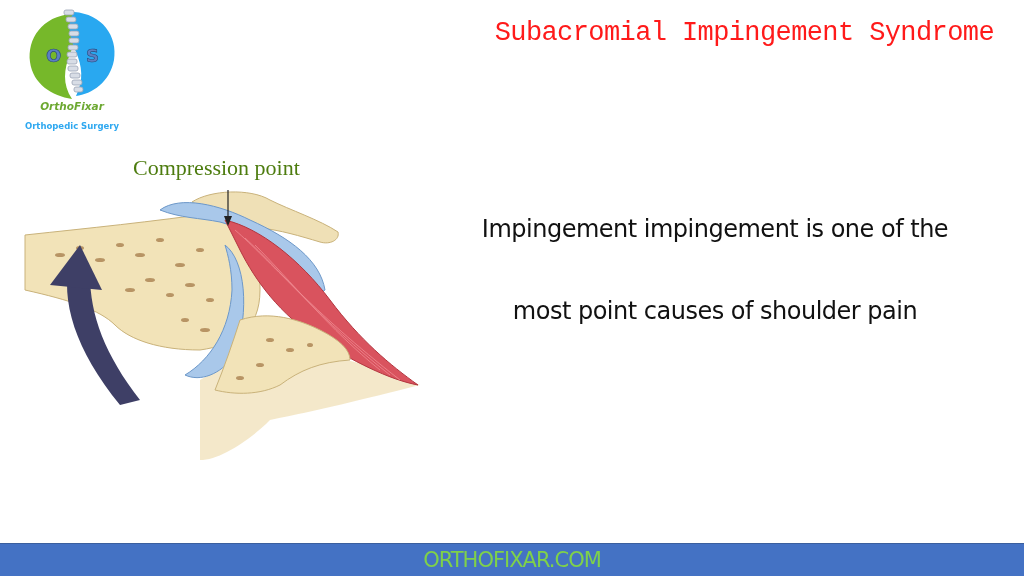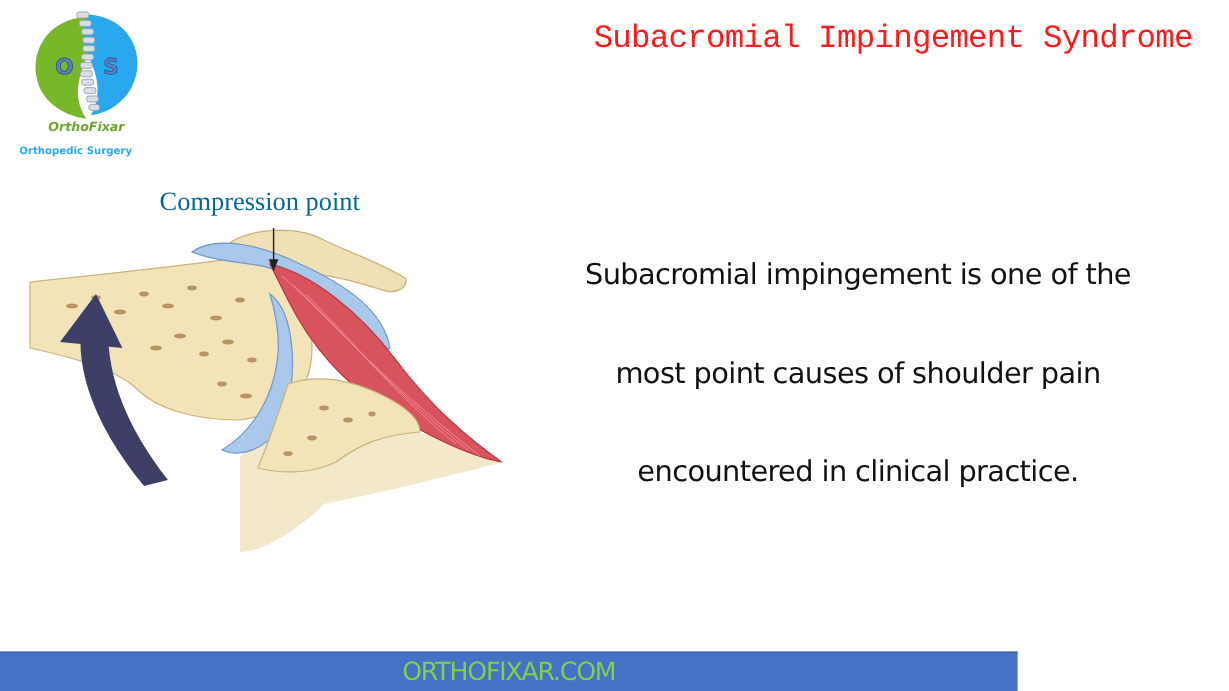--- a/index.html
+++ b/index.html
@@ -8,42 +8,42 @@
       background: #ffffff;
       font-family: "Liberation Sans", sans-serif;
     }
     .logo { position: absolute; left: 22px; top: 4px; width: 100px; height: 130px; }
     .logo-title {
       position: absolute; left: 0; top: 96px; width: 100px; text-align: center;
       font-family: "DejaVu Sans", sans-serif; font-size: 10.5px; font-weight: bold; font-style: italic;
       color: #6ca830;
     }
     .logo-sub {
-      position: absolute; left: -6px; top: 117px; width: 112px; text-align: left;
+      position: absolute; left: -6px; top: 117px; width: 112px; text-align: center;
       font-family: "DejaVu Sans", sans-serif; font-size: 8.5px; font-weight: bold;
       color: #2ea8f0;
     }
     .title {
       position: absolute; right: 30px; top: 18px;
       font-family: Liberation Mono, monospace; font-size: 27px; color: #ff1a1a;
       letter-spacing: -0.6px; white-space: nowrap;
     }
     .illustration { position: absolute; left: 20px; top: 150px; width: 420px; height: 320px; }
     .caption {
       position: absolute; left: 133px; top: 155px;
-      font-family: "Liberation Serif", serif; font-size: 22px; color: #0369a1;
+      font-family: "Liberation Serif", serif; font-size: 22px; color: #4d7c0f;
     }
     .body-text {
       position: absolute; left: 430px; top: 205px; width: 570px; text-align: center;
       font-family: "DejaVu Sans", sans-serif; font-size: 24px; color: #111;
       letter-spacing: -0.5px;
     }
     .body-text p { margin: 0; height: 82px; line-height: 48px; }
     .footer {
-      position: absolute; left: 0; top: 543px; width: 848px; height: 33px;
+      position: absolute; left: 0; top: 543px; width: 1024px; height: 33px;
       background: #4472c4; border-top: 1px solid #3b5f9e;
       text-align: center;
     }
     .footer span {
       font-family: "DejaVu Sans", sans-serif; font-size: 21px; color: #7fd14a;
       line-height: 33px; letter-spacing: -1px;
     }
   </style>
 </head>
 <body>
@@ -123,20 +123,19 @@
     <line x1="208" y1="40" x2="208" y2="72" stroke="#222" stroke-width="1.2"></line>
     <polygon points="204,66 212,66 208,76" fill="#222"></polygon>
 
     <path d="M50 110 C40 150 55 200 100 255 L120 250 C85 205 70 165 70 125 Z" fill="#3e3f66"></path>
     <polygon points="30,135 60,95 82,140" fill="#3e3f66"></polygon>
   </svg>
 </div>
 <div class="caption">Compression point</div>
 
 <div class="body-text">
-  <p>Subacromial impingement is one of the</p>
+  <p>Impingement impingement is one of the</p>
   <p>most point causes of shoulder pain</p>
-  <p>encountered in clinical practice.</p>
 </div>
 
 <div class="footer">
   <span>ORTHOFIXAR.COM</span>
 </div>
 
 </body></html>

